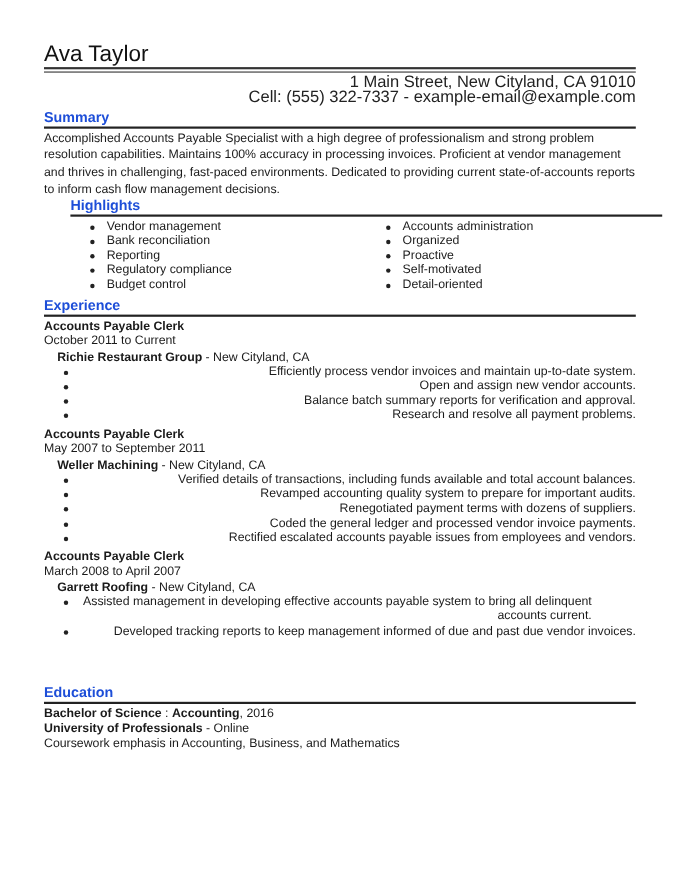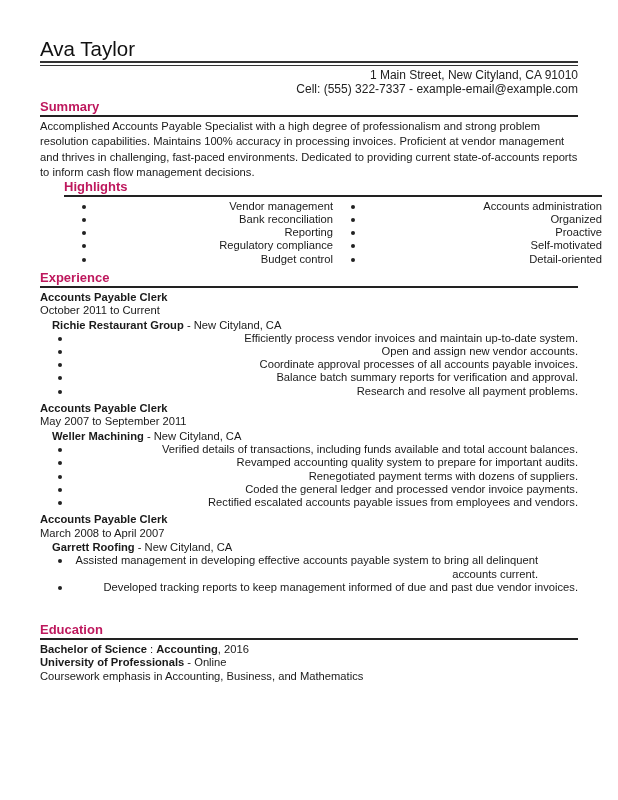--- a/index.html
+++ b/index.html
@@ -2,27 +2,27 @@
 <html><head>
 <meta charset="utf-8">
 <style>
   html, body { margin: 0; padding: 0; background: #ffffff; }
   body { width: 618px; height: 800px; position: relative; overflow: hidden;
          font-family: "Liberation Sans", sans-serif; color: #1a1a1a; font-size: 11.2px; }
   .page { position: absolute; left: 40px; top: 0; width: 538px; }
   .name { position: absolute; top: 37px; left: 0; font-size: 20.5px; font-weight: normal; color: #111; letter-spacing: 0; }
   .rule-top { position: absolute; top: 61px; left: 0; width: 538px; height: 2px; background: #333; }
   .rule-top2 { position: absolute; top: 65px; left: 0; width: 538px; height: 1px; background: #333; }
-  .contact { position: absolute; top: 68px; right: 0; text-align: right; line-height: 14px; font-size: 12px; color: #222; }
+  .contact { position: absolute; top: 68px; right: 0; text-align: right; line-height: 14px; font-size: 15px; color: #222; }
   .section { position: absolute; left: 0; width: 538px; }
-  .sec-title { font-size: 13px; font-weight: bold; color: #be185d; line-height: 15px; }
+  .sec-title { font-size: 13px; font-weight: bold; color: #1d4ed8; line-height: 15px; }
   .sec-rule { height: 1.5px; background: #222; margin-top: 1px; }
   .para { line-height: 15.5px; margin-top: 2px; font-size: 11.2px; }
   .hl-cols { display: flex; margin-top: 3px; }
-  .hl-col { width: 271px; text-align: right; }
+  .hl-col { width: 271px; }
   ul.b { list-style: none; margin: 0; padding: 0; }
   ul.b li { position: relative; padding-left: 33px; line-height: 13.3px; }
   ul.b li .dot { position: absolute; left: 18px; top: 5px; width: 4px; height: 4px; border-radius: 50%; background: #222; }
   .job { margin-top: 2px; }
   .job .title { font-weight: bold; line-height: 13.5px; }
   .job .dates { line-height: 13.5px; }
   .job .emp { line-height: 14px; }
   .job .emp b { font-weight: bold; margin-left: 12px; }
   .job ul.b li { line-height: 13.3px; text-align: right; }
   .edu-line { line-height: 13.5px; }
@@ -75,21 +75,20 @@
     <div class="sec-title">Experience</div>
     <div class="sec-rule"></div>
 
     <div class="job" style="margin-top:3px;">
       <div class="title">Accounts Payable Clerk</div>
       <div class="dates">October 2011 to Current</div>
       <div class="emp"><b>Richie Restaurant Group</b><span> - New Cityland, CA</span></div>
       <ul class="b">
         <li><span class="dot"></span><span>Efficiently process vendor invoices and maintain up-to-date system.</span></li>
         <li><span class="dot"></span><span>Open and assign new vendor accounts.</span></li>
-        <li><span class="dot"></span><span>Coordinate approval processes of all accounts payable invoices.</span></li>
         <li><span class="dot"></span><span>Balance batch summary reports for verification and approval.</span></li>
         <li><span class="dot"></span><span>Research and resolve all payment problems.</span></li>
       </ul>
     </div>
 
     <div class="job" style="margin-top:4px;">
       <div class="title">Accounts Payable Clerk</div>
       <div class="dates">May 2007 to September 2011</div>
       <div class="emp"><b>Weller Machining</b><span> - New Cityland, CA</span></div>
       <ul class="b">

